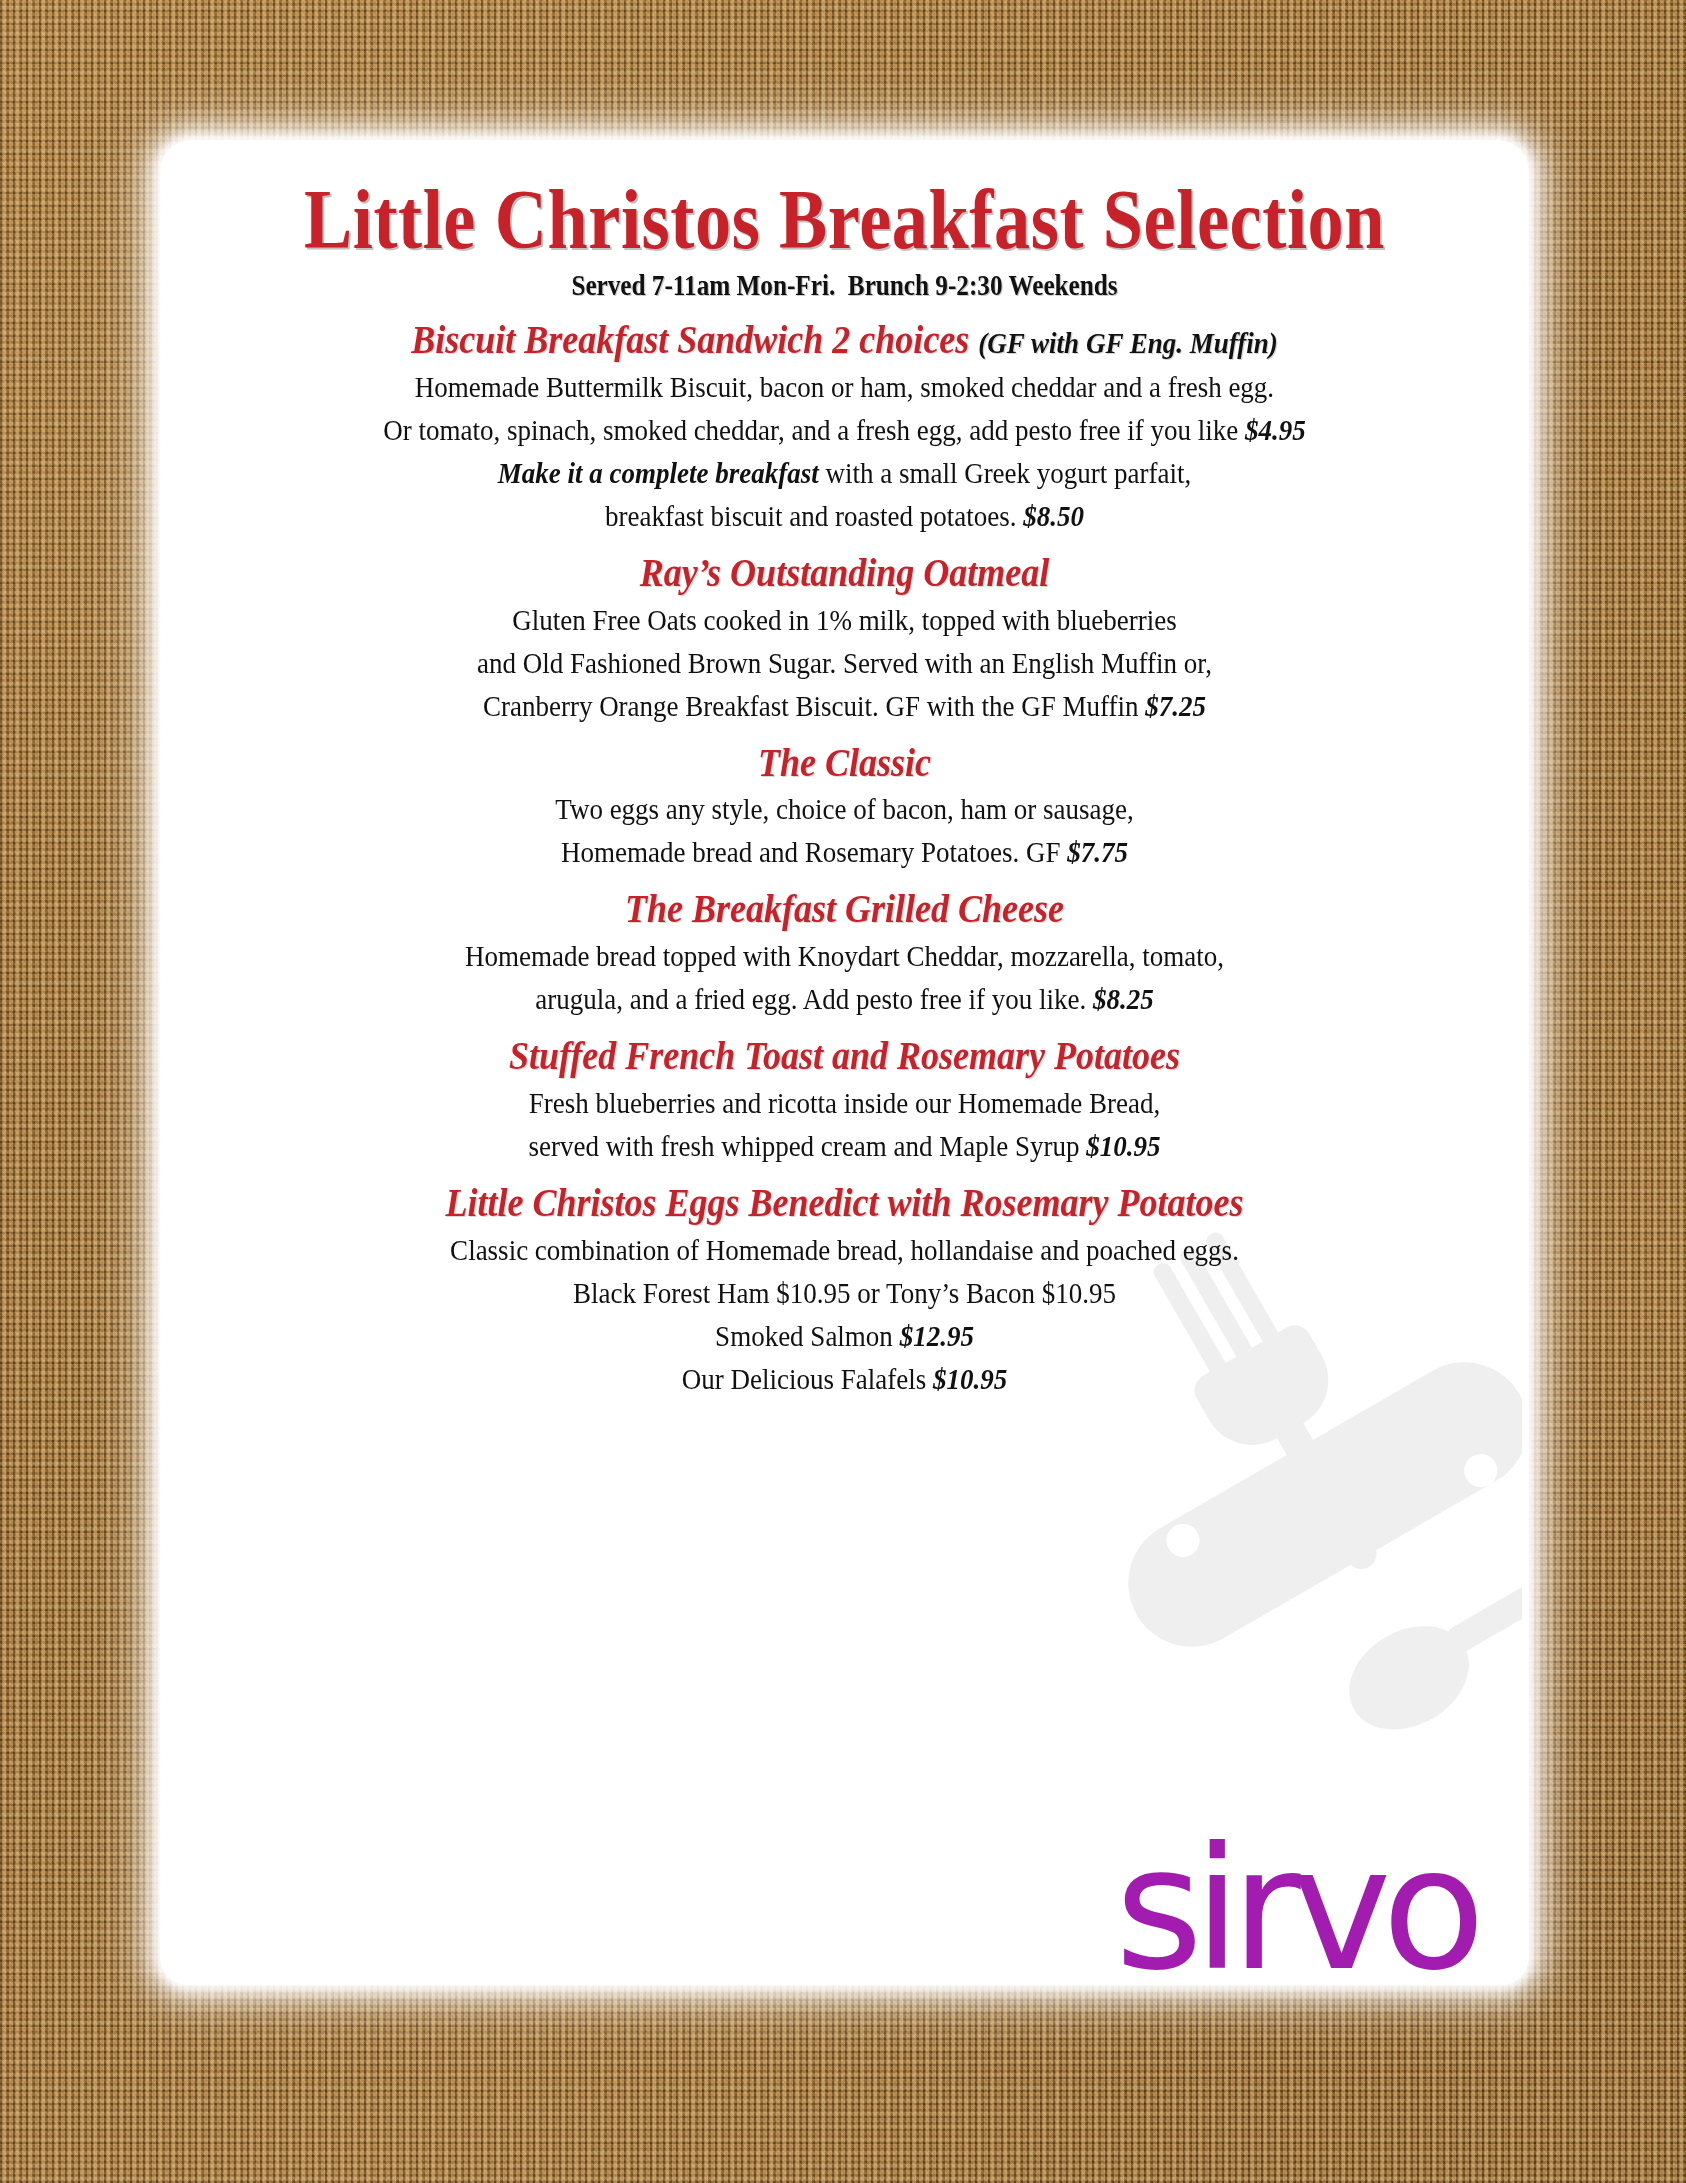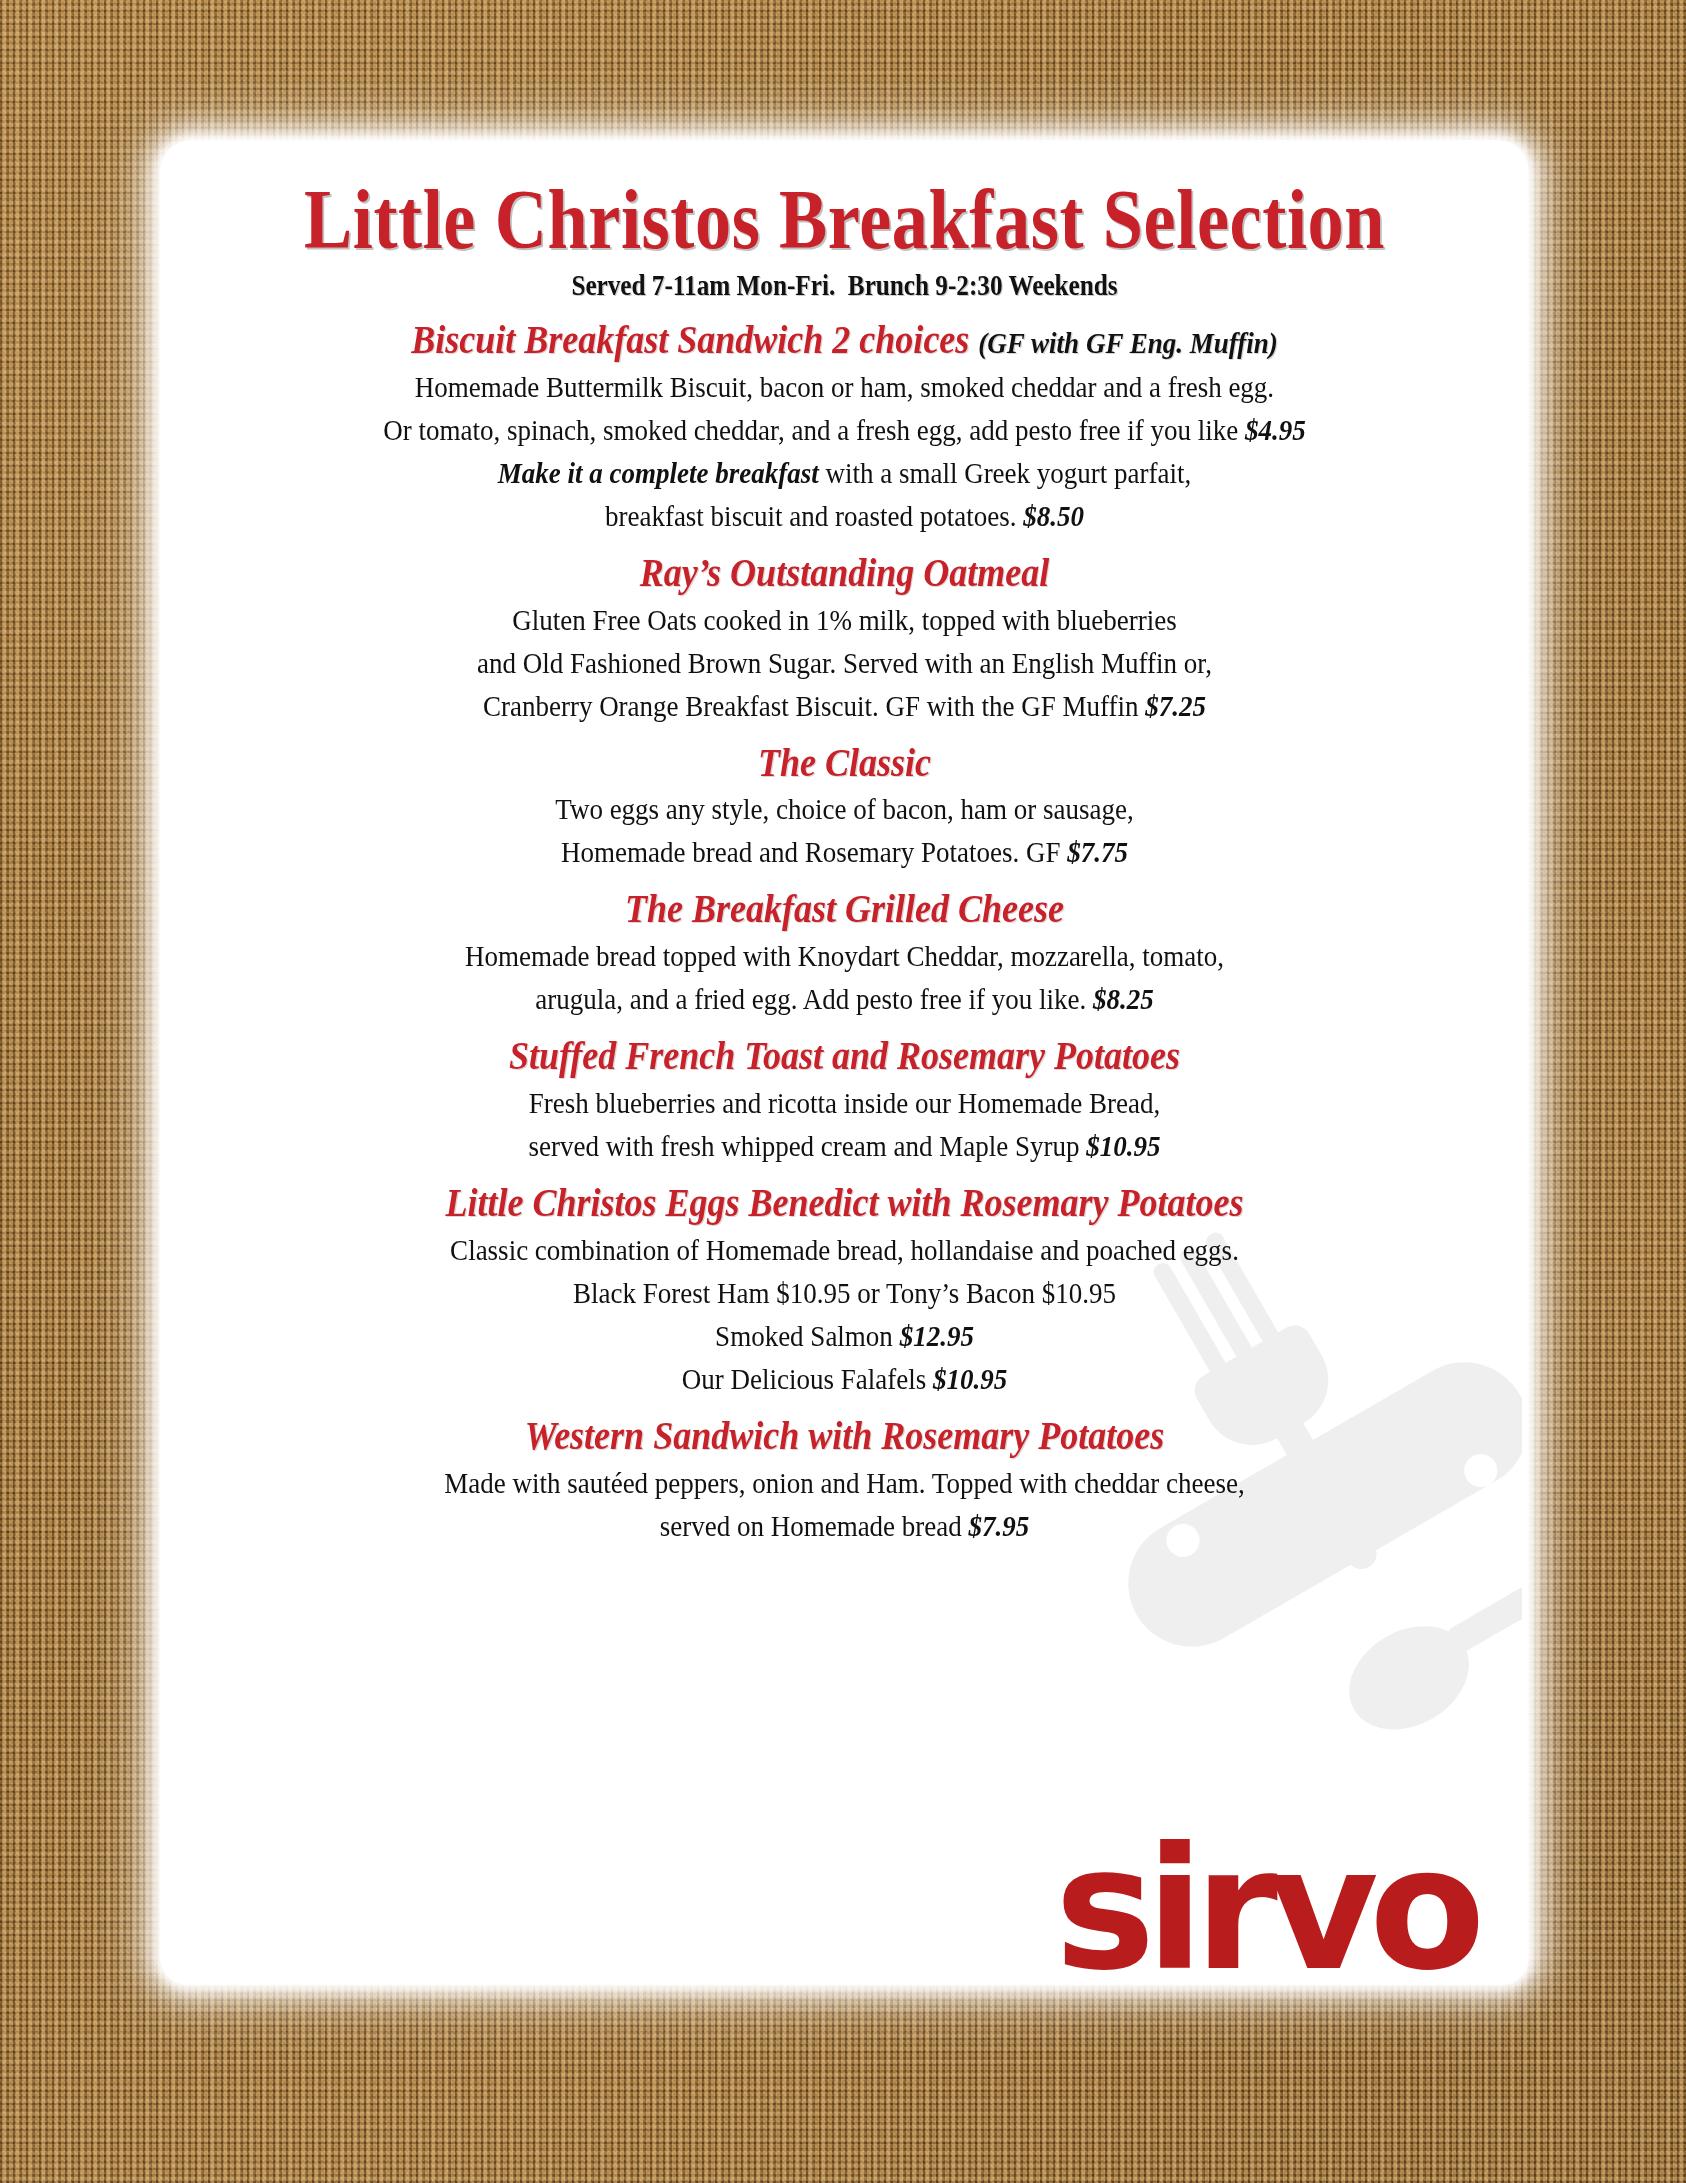--- a/index.html
+++ b/index.html
@@ -63,22 +63,22 @@
     pointer-events:none;
   }
   #content{position:absolute;inset:0;overflow:hidden;border-radius:23px;}
 
   
   .wm{position:absolute;pointer-events:none;fill:#efefef;}
   #wm-utensils{right:-13.5px;bottom:202px;width:418px;height:580px;opacity:1;}
   #wm-sirvo{
     position:absolute;right:46px;bottom:-16px;
     font-family:"DejaVu Sans",sans-serif;
-    font-size:169px;font-weight:700;letter-spacing:-9.4px;
-    color:#b91c1c;line-height:1;pointer-events:none;
+    font-size:169px;font-weight:400;letter-spacing:-9.4px;
+    color:#a21caf;line-height:1;pointer-events:none;
   }
 
   
   #title{
     text-align:center;margin:0;padding-top:30px;
     font-family:"Liberation Serif",serif;
     font-weight:700;font-size:84px;line-height:1.02;
     color:#c72229;
     transform:scaleX(.86);transform-origin:center;
     text-shadow:2px 2px 0 rgba(120,120,120,.45);
@@ -177,22 +177,17 @@
           <p class="line"><span>Fresh blueberries and ricotta inside our Homemade Bread,</span></p>
           <p class="line"><span>served with fresh whipped cream and Maple Syrup </span><span class="price">$10.95</span></p>
         </div>
         <div class="section">
           <h2 class="sec-head"><span>Little Christos Eggs Benedict with Rosemary Potatoes</span></h2>
           <p class="line"><span>Classic combination of Homemade bread, hollandaise and poached eggs.</span></p>
           <p class="line"><span>Black Forest Ham $10.95 or Tony’s Bacon $10.95</span></p>
           <p class="line"><span>Smoked Salmon </span><span class="price">$12.95</span></p>
           <p class="line"><span>Our Delicious Falafels </span><span class="price">$10.95</span></p>
         </div>
-        <div class="section">
-          <h2 class="sec-head"><span>Western Sandwich with Rosemary Potatoes</span></h2>
-          <p class="line"><span>Made with sautéed peppers, onion and Ham. Topped with cheddar cheese,</span></p>
-          <p class="line"><span>served on Homemade bread </span><span class="price">$7.95</span></p>
-        </div>
       </div>
 
   </div>
 </div>
 
 
 </body></html>

